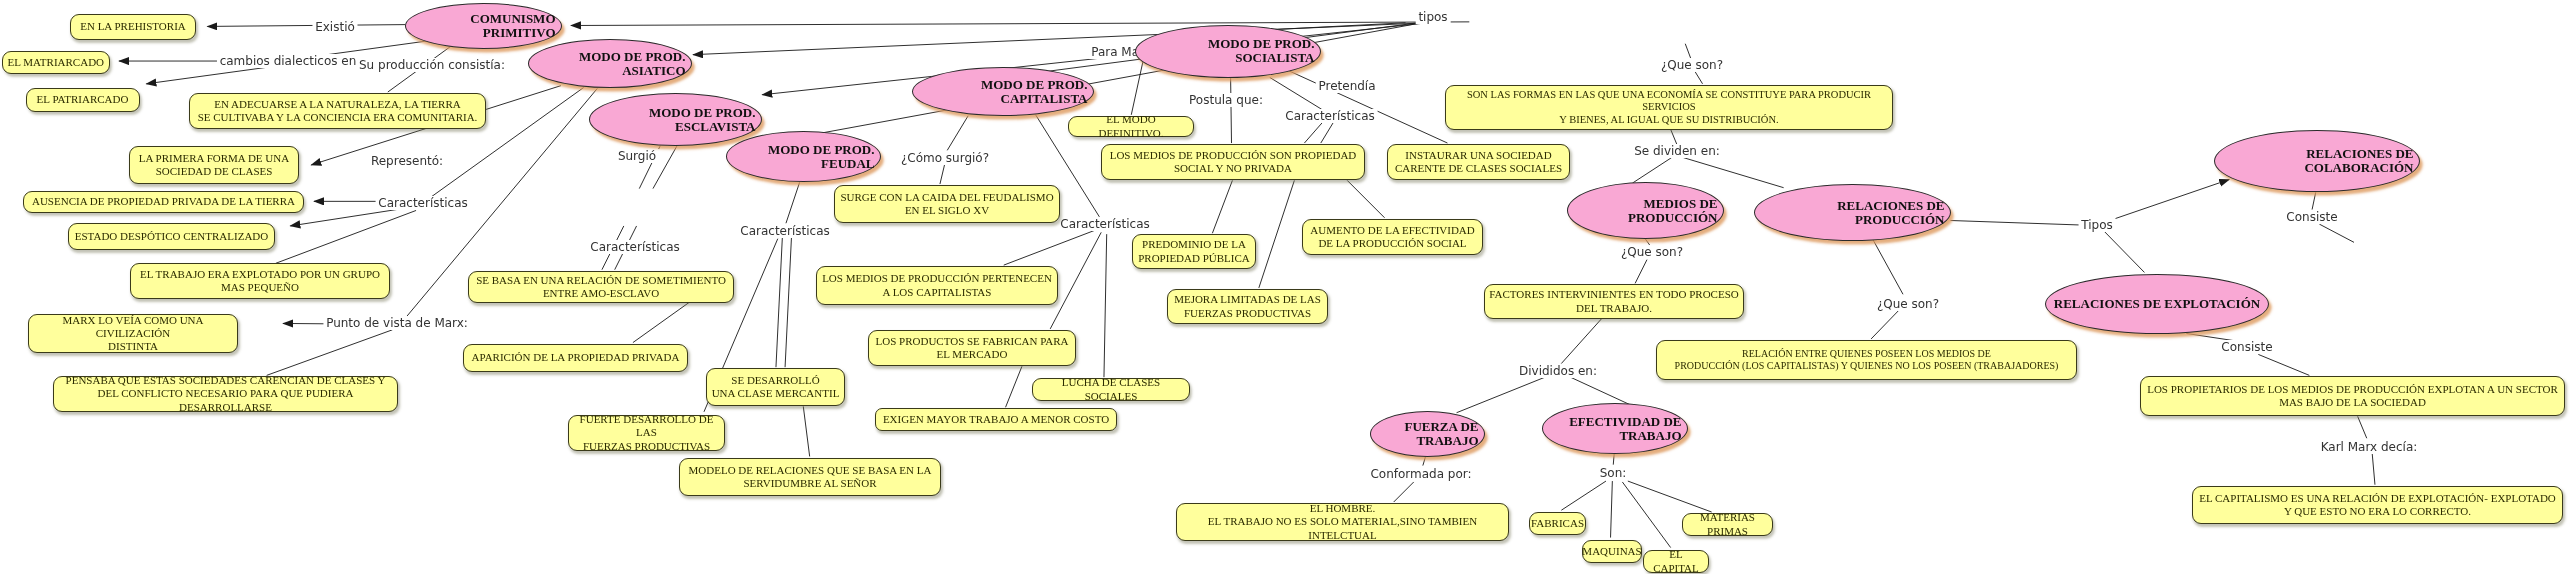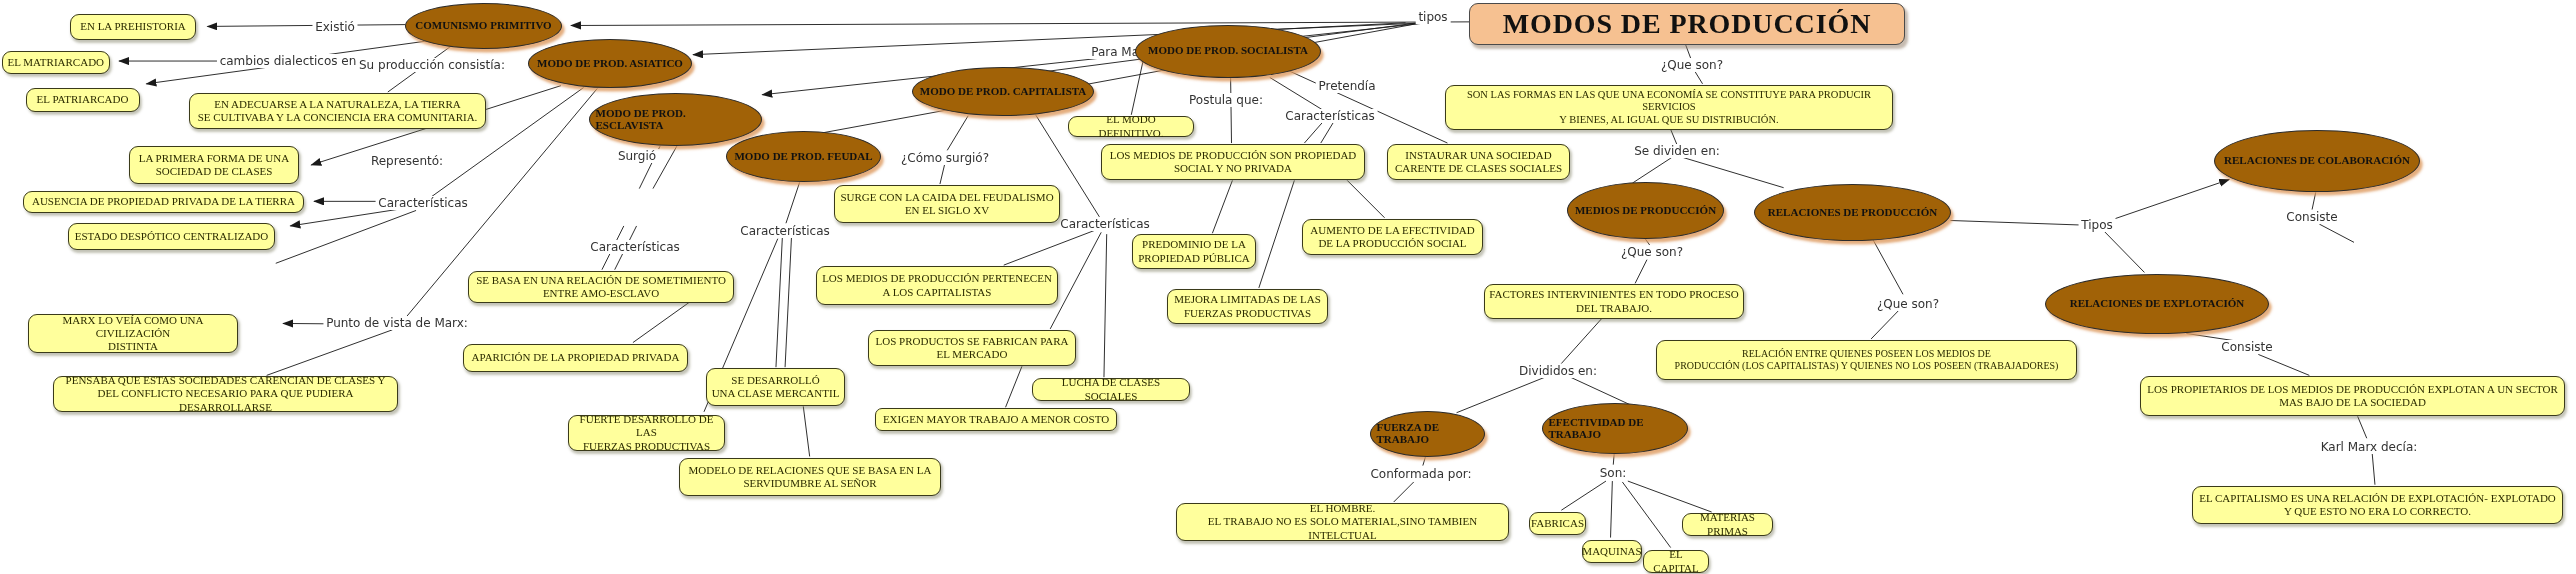--- a/index.html
+++ b/index.html
@@ -11,26 +11,26 @@
     background:#FFFF9C;border:0.9px solid #3a3a1a;border-radius:9px;
     box-shadow:1.8px 2.7px 2.7px rgba(120,120,90,0.45);
     display:flex;align-items:center;justify-content:center;
     text-align:center;white-space:pre-line;
     font-family:"Liberation Serif","DejaVu Serif",serif;
     font-size:11px;line-height:1.2;color:#2c2c00;
     box-sizing:border-box;padding:0.9px 3.6px;
   }
   .oval{
     position:absolute;z-index:4;
-    background:#a16207;border:0.9px solid #2b2b2b;border-radius:50%;
+    background:#f9a8d4;border:0.9px solid #2b2b2b;border-radius:50%;
     box-shadow:2.7px 3.6px 2.7px rgba(221,152,92,0.8);
     display:flex;align-items:center;justify-content:center;
-    text-align:left;
+    text-align:right;
     font-family:"Liberation Serif","DejaVu Serif",serif;
-    font-weight:bold;font-size:11px;line-height:1.05;color:#111111;
+    font-weight:bold;font-size:13px;line-height:1.05;color:#111111;
     box-sizing:border-box;padding:0 5.5px;
   }
   .title-node{
     position:absolute;z-index:4;
     background:#F6C191;border:1.8px solid #4a4a4a;border-radius:9px;
     box-shadow:2.7px 3.6px 2.7px rgba(150,130,110,0.55);
     display:flex;align-items:center;justify-content:center;
     font-family:"Liberation Serif","DejaVu Serif",serif;
     font-weight:bold;font-size:28px;letter-spacing:0.9px;color:#111111;
     box-sizing:border-box;
@@ -156,20 +156,22 @@
     <div class="lbl" style="left: 1613px; top: 473px;">Son:</div>
     <div class="box" style="left: 70px; top: 13.7px; width: 126px; height: 26.4px;">EN LA PREHISTORIA</div>
     <div class="box" style="left: 1.8px; top: 51px; width: 108px; height: 23px;">EL MATRIARCADO</div>
     <div class="box" style="left: 25.5px; top: 88px; width: 114px; height: 24px;">EL PATRIARCADO</div>
     <div class="box" style="left: 189px; top: 93px; width: 297px; height: 36px;">EN ADECUARSE A LA NATURALEZA, LA TIERRA
 SE CULTIVABA Y LA CONCIENCIA ERA COMUNITARIA.</div>
     <div class="box" style="left: 129px; top: 146px; width: 170px; height: 38px;">LA PRIMERA FORMA DE UNA
 SOCIEDAD DE CLASES</div>
     <div class="box" style="left: 23px; top: 191px; width: 281px; height: 22px;">AUSENCIA DE PROPIEDAD PRIVADA DE LA TIERRA</div>
     <div class="box" style="left: 68px; top: 223px; width: 207px; height: 27px;">ESTADO DESPÓTICO CENTRALIZADO</div>
+    <div class="box" style="left: 130px; top: 263px; width: 260px; height: 36px;">EL TRABAJO ERA EXPLOTADO POR UN GRUPO
+MAS PEQUEÑO</div>
     <div class="box" style="left: 28px; top: 314px; width: 210px; height: 39px;">MARX LO VEÍA COMO UNA CIVILIZACIÓN
 DISTINTA</div>
     <div class="box" style="left: 53px; top: 376px; width: 345px; height: 36px;">PENSABA QUE ESTAS SOCIEDADES CARENCIAN DE CLASES Y
 DEL CONFLICTO NECESARIO PARA QUE PUDIERA DESARROLLARSE</div>
     <div class="box" style="left: 468px; top: 271px; width: 266px; height: 32px;">SE BASA EN UNA RELACIÓN DE SOMETIMIENTO
 ENTRE AMO-ESCLAVO</div>
     <div class="box" style="left: 463px; top: 344px; width: 225px; height: 28px;">APARICIÓN DE LA PROPIEDAD PRIVADA</div>
     <div class="box" style="left: 706px; top: 368px; width: 139px; height: 38px;">SE DESARROLLÓ
 UNA CLASE MERCANTIL</div>
     <div class="box" style="left: 568px; top: 415px; width: 157px; height: 36px;">FUERTE DESARROLLO DE LAS
@@ -216,15 +218,14 @@
     <div class="oval" style="left: 589px; top: 93px; width: 173px; height: 53px;">MODO DE PROD. ESCLAVISTA</div>
     <div class="oval" style="left: 726px; top: 131px; width: 155px; height: 51px;">MODO DE PROD. FEUDAL</div>
     <div class="oval" style="left: 912px; top: 67px; width: 182px; height: 49px;">MODO DE PROD. CAPITALISTA</div>
     <div class="oval" style="left: 1135px; top: 24.6px; width: 186px; height: 53px;">MODO DE PROD. SOCIALISTA</div>
     <div class="oval" style="left: 1567px; top: 182px; width: 157px; height: 57px;">MEDIOS DE PRODUCCIÓN</div>
     <div class="oval" style="left: 1754px; top: 184px; width: 197px; height: 57px;">RELACIONES DE PRODUCCIÓN</div>
     <div class="oval" style="left: 1370px; top: 411px; width: 115px; height: 46px;">FUERZA DE TRABAJO</div>
     <div class="oval" style="left: 1542px; top: 403px; width: 146px; height: 51px;">EFECTIVIDAD DE TRABAJO</div>
     <div class="oval" style="left: 2214px; top: 130px; width: 206px; height: 62px;">RELACIONES DE COLABORACIÓN</div>
     <div class="oval" style="left: 2045px; top: 274px; width: 224px; height: 60px;">RELACIONES DE EXPLOTACIÓN</div>
-    <div class="title-node" style="left: 1469px; top: 2.7px; width: 436px; height: 42px;">MODOS DE PRODUCCIÓN</div>
   </div>
 
 
 </body></html>

